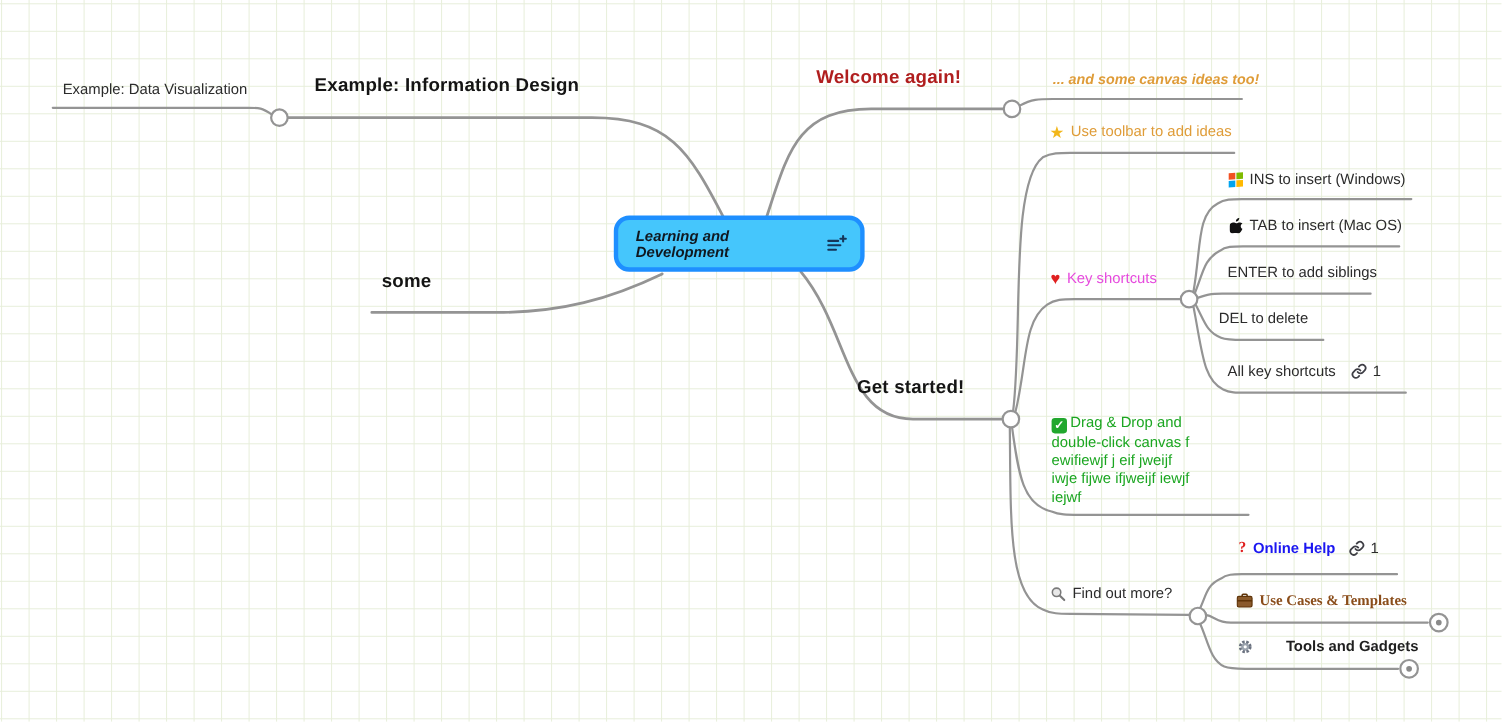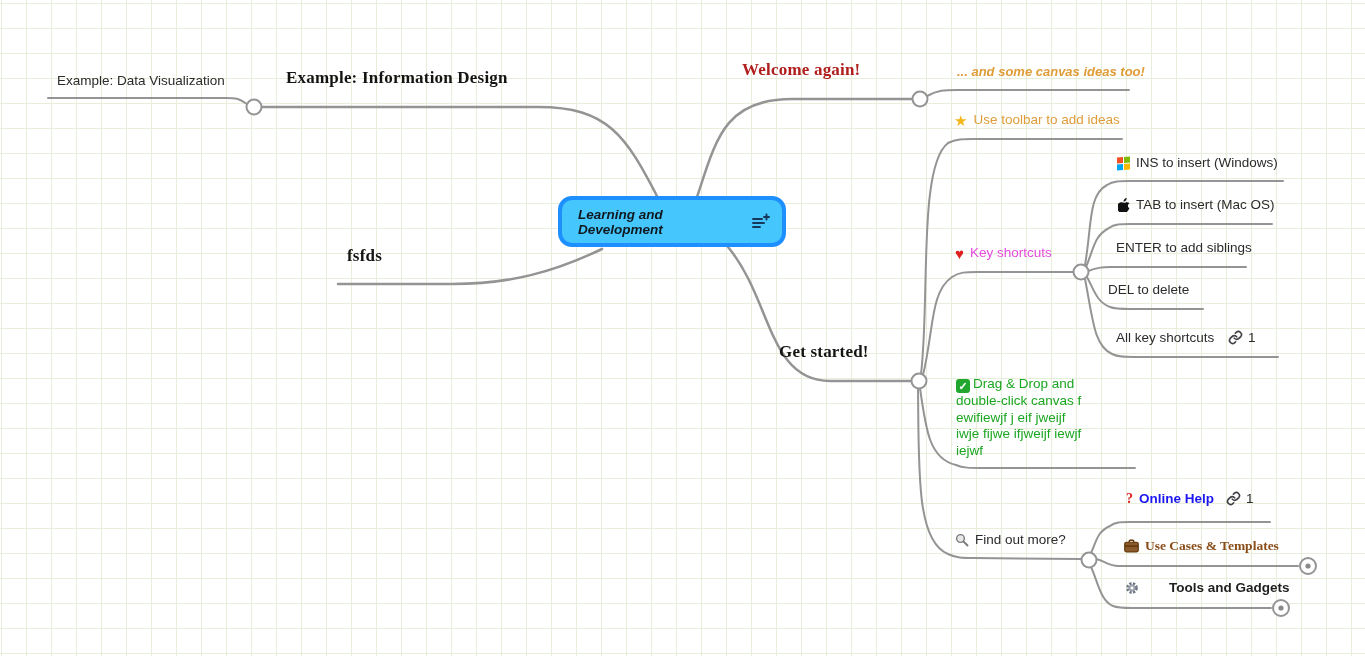--- a/index.html
+++ b/index.html
@@ -14,21 +14,21 @@
     background-position:1px 3px;
   }
   svg.layer{position:absolute;left:0;top:0;pointer-events:none;}
   path.branch{fill:none;stroke:#949494;stroke-width:2.5;stroke-linecap:round;}
   path.twig{fill:none;stroke:#949494;stroke-width:2;stroke-linecap:round;}
   circle.handle{fill:#ffffff;stroke:#949494;stroke-width:2;}
   circle.dot{fill:#8a8a8a;stroke:none;}
 
   .label{position:absolute;white-space:nowrap;font-size:13.5px;color:#2b2b2b;
          display:flex;align-items:center;gap:6px;line-height:1.2;}
-  .big{font-size:17px;font-weight:bold;color:#141414;letter-spacing:.2px;font-family:Liberation Serif, serif;}
+  .big{font-size:17px;font-weight:bold;color:#141414;letter-spacing:.2px;}
   .italic{font-style:italic;}
   .orange{color:#df9c38;}
   .magenta{color:#e64ade;}
   .red{color:#b01e1e;}
   .green{color:#1ba621;align-items:center;}
   .brown{color:#8a4d1a;font-weight:bold;font-family:Liberation Serif, serif;}
   .blue{color:#1b16f1;font-weight:bold;}
   .dark{color:#1f1f1f;font-weight:bold;gap:30px;}
   .multiline{display:block;white-space:normal;width:126px;line-height:16.5px;}
 
@@ -104,21 +104,21 @@
     </svg>
   </div>
 
   <div class="label" style="left:57px;top:73px">
     <span>Example: Data Visualization</span>
   </div>
   <div class="label big" style="left:286px;top:68px">
     <span>Example: Information Design</span>
   </div>
   <div class="label big" style="left:347px;top:246px">
-    <span>fsfds</span>
+    <span>some</span>
   </div>
 
   <div class="label big red" style="left:742px;top:60px">
     <span>Welcome again!</span>
   </div>
 
   <div class="label italic orange" style="left:957px;top:64px;font-weight:bold;font-size:13px">
     <span>... and some canvas ideas too!</span>
   </div>
 

